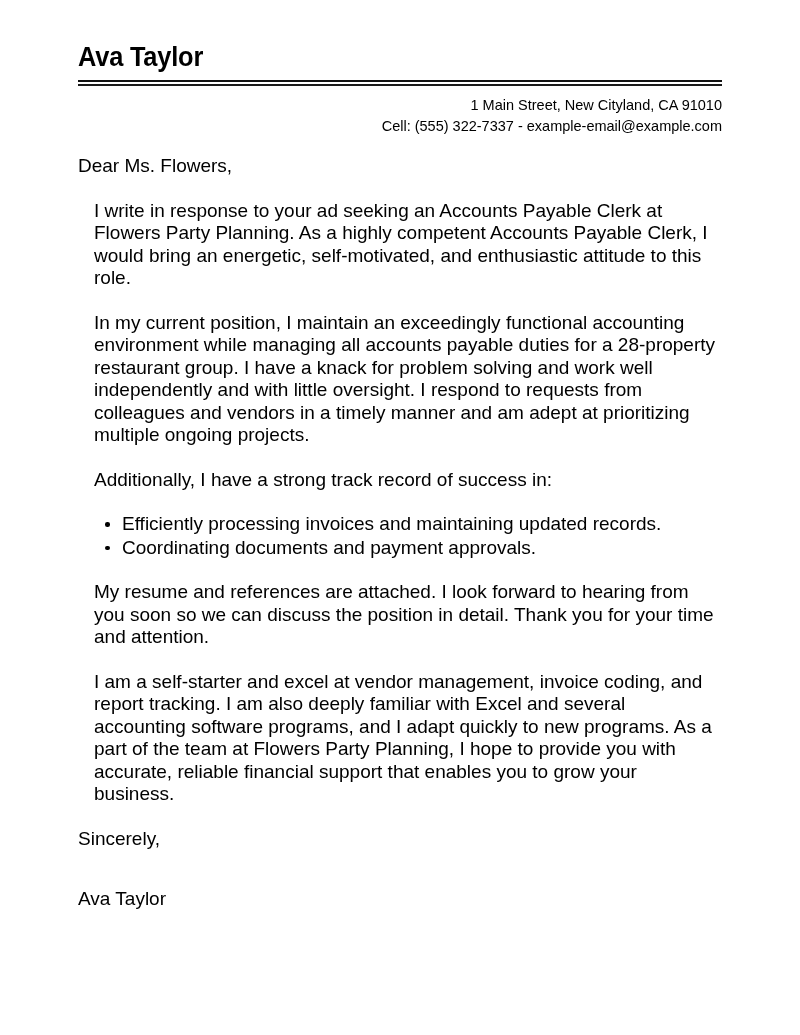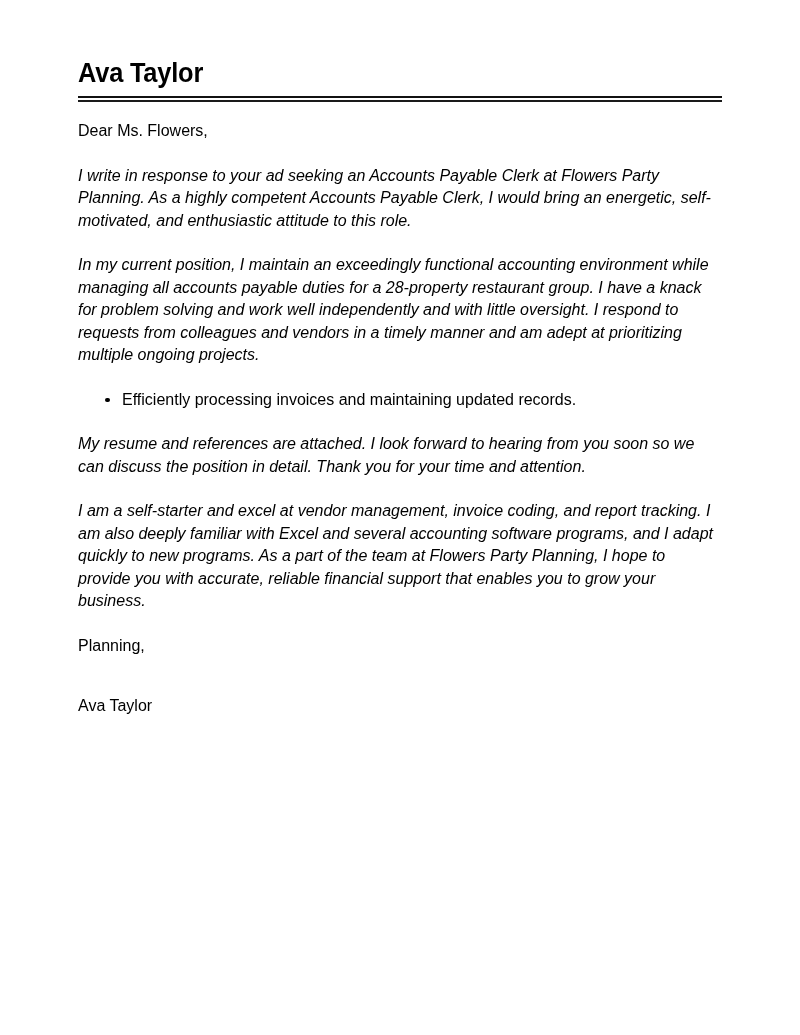--- a/index.html
+++ b/index.html
@@ -16,21 +16,21 @@
     position: relative;
     width: 800px;
     height: 1035px;
     background: #ffffff;
     overflow: hidden;
     box-sizing: border-box;
   }
   .letter {
     position: absolute;
     left: 78px;
-    top: 16px;
+    top: 0;
     width: 644px;
   }
   
   .header-name {
     margin: 0;
     padding-top: 44px;
     font-family: "Liberation Sans", sans-serif;
     font-size: 27px;
     font-weight: bold;
     letter-spacing: -0.2px;
@@ -65,31 +65,30 @@
     line-height: 21px;
     color: #000000;
   }
   .contact-line {
     display: block;
     white-space: nowrap;
   }
   
   .body-content {
     margin-top: 18px;
-    font-size: 16px;
+    font-size: 19px;
     line-height: 22.5px;
     color: #000000;
   }
   .salutation {
     margin: 0 0 22px 0;
   }
   .para {
-    margin: 0 0 22px 0;
+    margin: 0 0 22px 16px;
     text-align: left;
-    font-style: italic;
   }
   .bullet-list {
     list-style: none;
     margin: 8px 0 22px 0;
     padding: 0;
   }
   .bullet-list li {
     position: relative;
     padding-left: 44px;
     margin-bottom: 1px;
@@ -124,41 +123,45 @@
     <div>
       <h1 class="header-name">Ava Taylor</h1>
 
       <div class="rule-group">
         <div class="rule-thick"></div>
         <div class="rule-gap"></div>
         <div class="rule-thin"></div>
       </div>
 
       <div class="contact-block">
+        <span class="contact-line">1 Main Street, New Cityland, CA 91010</span>
+        <span class="contact-line">Cell: (555) 322-7337 - example-email@example.com</span>
       </div>
     </div>
 
     <div class="body-content">
 
       <p class="salutation">Dear Ms. Flowers,</p>
 
       <p class="para">I write in response to your ad seeking an Accounts Payable Clerk at Flowers Party Planning. As a highly competent Accounts Payable Clerk, I would bring an energetic, self-motivated, and enthusiastic attitude to this role.</p>
 
       <p class="para">In my current position, I maintain an exceedingly functional accounting environment while managing all accounts payable duties for a 28-property restaurant group. I have a knack for problem solving and work well independently and with little oversight. I respond to requests from colleagues and vendors in a timely manner and am adept at prioritizing multiple ongoing projects.</p>
 
+      <p class="para">Additionally, I have a strong track record of success in:</p>
 
       <ul class="bullet-list">
         <li>Efficiently processing invoices and maintaining updated records.</li>
+        <li>Coordinating documents and payment approvals.</li>
       </ul>
 
       <p class="para">My resume and references are attached. I look forward to hearing from you soon so we can discuss the position in detail. Thank you for your time and attention.</p>
 
       <p class="para">I am a self-starter and excel at vendor management, invoice coding, and report tracking. I am also deeply familiar with Excel and several accounting software programs, and I adapt quickly to new programs. As a part of the team at Flowers Party Planning, I hope to provide you with accurate, reliable financial support that enables you to grow your business.</p>
 
-      <p class="closing">Planning,</p>
+      <p class="closing">Sincerely,</p>
 
       <div class="signature-space"></div>
 
       <p class="signature-name">Ava Taylor</p>
 
     </div>
   </div>
 </div>
 
 </body></html>

